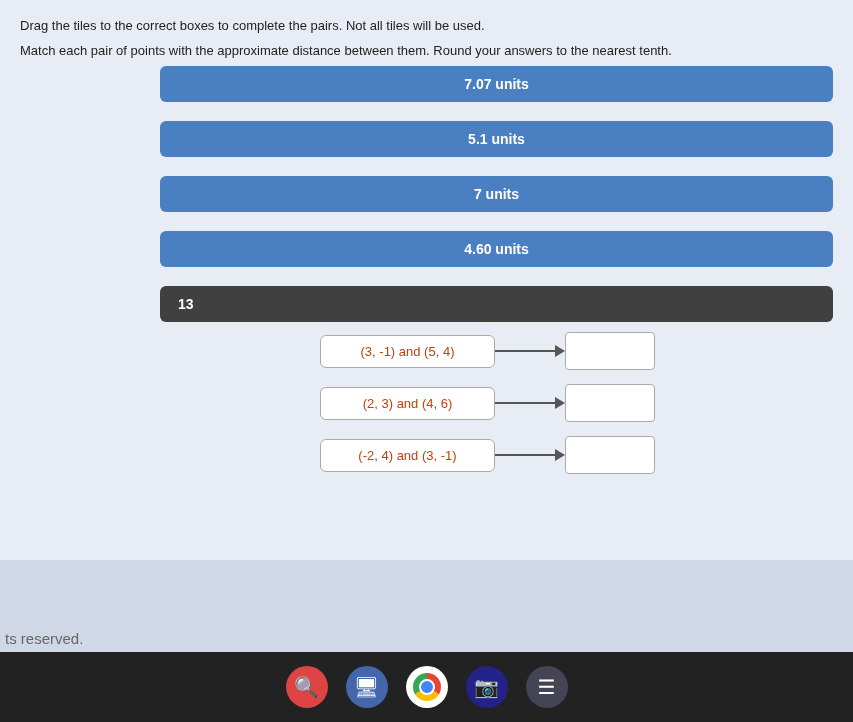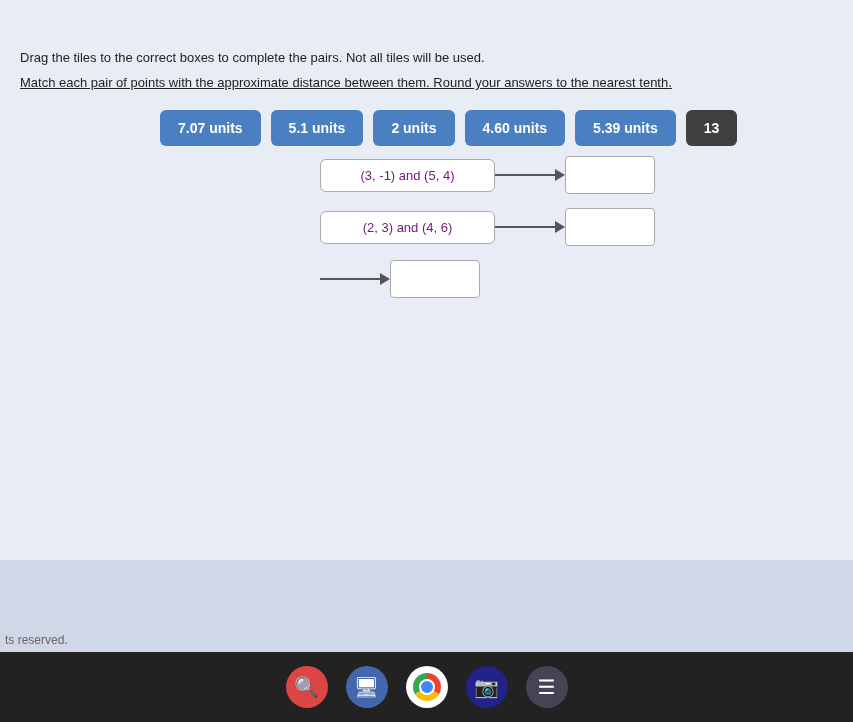--- a/index.html
+++ b/index.html
@@ -16,35 +16,34 @@
     .main-content {
       background: #e8edf5;
       padding: 18px 20px 10px 20px;
       min-height: 560px;
     }
 
     .instruction-1 {
       font-size: 13px;
       color: #222;
       margin-bottom: 10px;
-      margin-top: 32px;
     }
 
     .instruction-2 {
       font-size: 13px;
       color: #222;
-      margin-bottom: 20px;
-      text-decoration: underline;
+      margin-bottom: 8px;
     }
 
     .tiles-row {
       display: flex;
       flex-wrap: wrap;
-      gap: 10px;
+      gap: 19px;
       padding-left: 140px;
+      flex-direction: column;
     }
 
     .tile {
       background: #4a7fc1;
       color: white;
       font-size: 14px;
       font-weight: bold;
       padding: 10px 18px;
       border-radius: 6px;
       cursor: grab;
@@ -72,21 +71,21 @@
       align-items: center;
       gap: 0;
     }
 
     .pair-label {
       background: white;
       border: 1.5px solid #aaa;
       border-radius: 6px;
       padding: 8px 16px;
       font-size: 13px;
-      color: #701a75;
+      color: #c2410c;
       min-width: 175px;
       text-align: center;
     }
 
     .arrow-line {
       display: flex;
       align-items: center;
       width: 70px;
     }
 
@@ -156,21 +155,21 @@
       position: absolute;
       top: 50%; left: 50%;
       transform: translate(-50%, -50%);
       width: 12px; height: 12px;
       background: #4285f4;
       border-radius: 50%;
       border: 2px solid white;
     }
 
     .copyright-text {
-      font-size: 12px;
+      font-size: 15px;
       color: #666;
       position: absolute;
       bottom: 75px;
       left: 5px;
     }
 
     .partial-tile {
       background: #404040;
       color: white;
       font-size: 14px;
@@ -189,23 +188,22 @@
 
 <div class="main-content">
 
   <div class="instruction-1">Drag the tiles to the correct boxes to complete the pairs. Not all tiles will be used.</div>
 
   <div class="instruction-2">Match each pair of points with the approximate distance between them. Round your answers to the nearest tenth.</div>
 
   <div class="tiles-row">
     <div class="tile">7.07 units</div>
     <div class="tile">5.1 units</div>
-    <div class="tile">2 units</div>
+    <div class="tile">7 units</div>
     <div class="tile">4.60 units</div>
-    <div class="tile">5.39 units</div>
     <div class="partial-tile">13</div>
   </div>
 
 
   <div class="pairs-area">
 
     <div class="pair-row">
       <div class="pair-label">(3, -1) and (5, 4)</div>
       <div class="arrow-line">
         <div class="arrow-head"></div>
@@ -216,20 +214,21 @@
     <div class="pair-row">
       <div class="pair-label">(2, 3) and (4, 6)</div>
       <div class="arrow-line">
         <div class="arrow-head"></div>
       </div>
       <div class="answer-box"></div>
     </div>
 
 
     <div class="pair-row">
+      <div class="pair-label">(-2, 4) and (3, -1)</div>
       <div class="arrow-line">
         <div class="arrow-head"></div>
       </div>
       <div class="answer-box"></div>
     </div>
 
   </div>
 
 </div>
 

